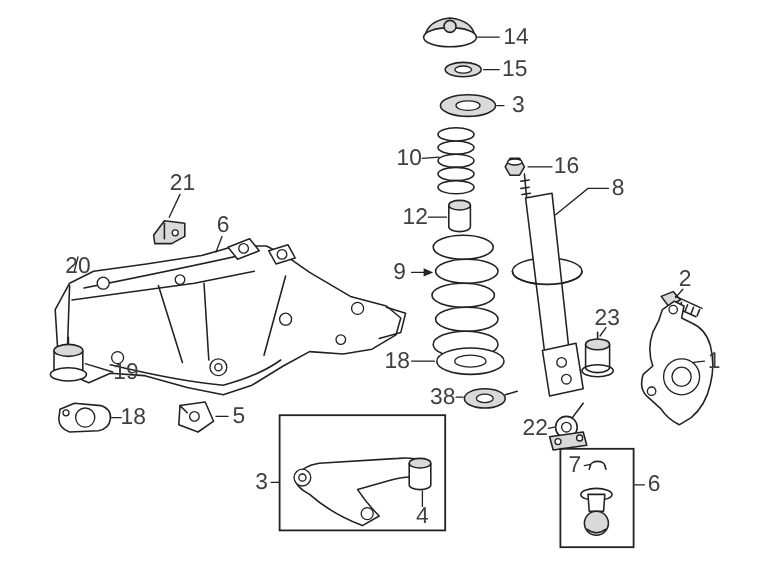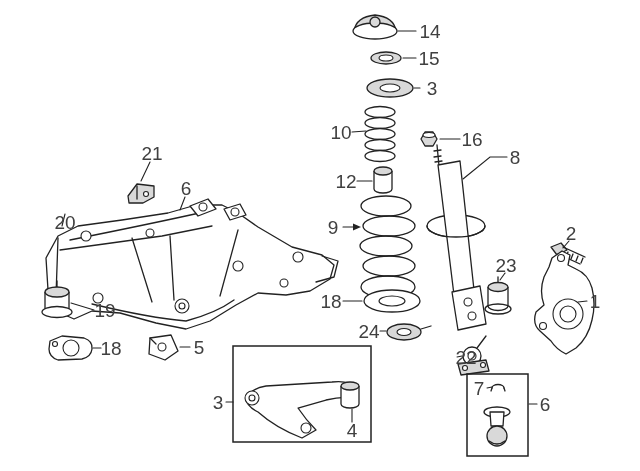--- a/index.html
+++ b/index.html
@@ -226,25 +226,25 @@
 <div>
   <div class="callout" style="left:430px;top:31px">14</div>
   <div class="callout" style="left:429px;top:58px">15</div>
   <div class="callout" style="left:432px;top:88px">3</div>
   <div class="callout" style="left:341px;top:132px">10</div>
   <div class="callout" style="left:472px;top:139px">16</div>
   <div class="callout" style="left:515px;top:157px">8</div>
   <div class="callout" style="left:346px;top:181px">12</div>
   <div class="callout" style="left:333px;top:227px">9</div>
   <div class="callout" style="left:331px;top:301px">18</div>
-  <div class="callout" style="left:369px;top:331px">24</div>
+  <div class="callout" style="left:369px;top:331px">38</div>
   <div class="callout" style="left:571px;top:233px">2</div>
   <div class="callout" style="left:506px;top:265px">23</div>
   <div class="callout" style="left:595px;top:301px">1</div>
-  <div class="callout" style="left:466px;top:357px">22</div>
+  <div class="callout" style="left:446px;top:357px">22</div>
   <div class="callout" style="left:479px;top:388px">7</div>
   <div class="callout" style="left:545px;top:404px">6</div>
   <div class="callout" style="left:152px;top:153px">21</div>
   <div class="callout" style="left:186px;top:188px">6</div>
   <div class="callout" style="left:65px;top:222px">20</div>
   <div class="callout" style="left:105px;top:310px">19</div>
   <div class="callout" style="left:111px;top:348px">18</div>
   <div class="callout" style="left:199px;top:347px">5</div>
   <div class="callout" style="left:218px;top:402px">3</div>
   <div class="callout" style="left:352px;top:430px">4</div>

